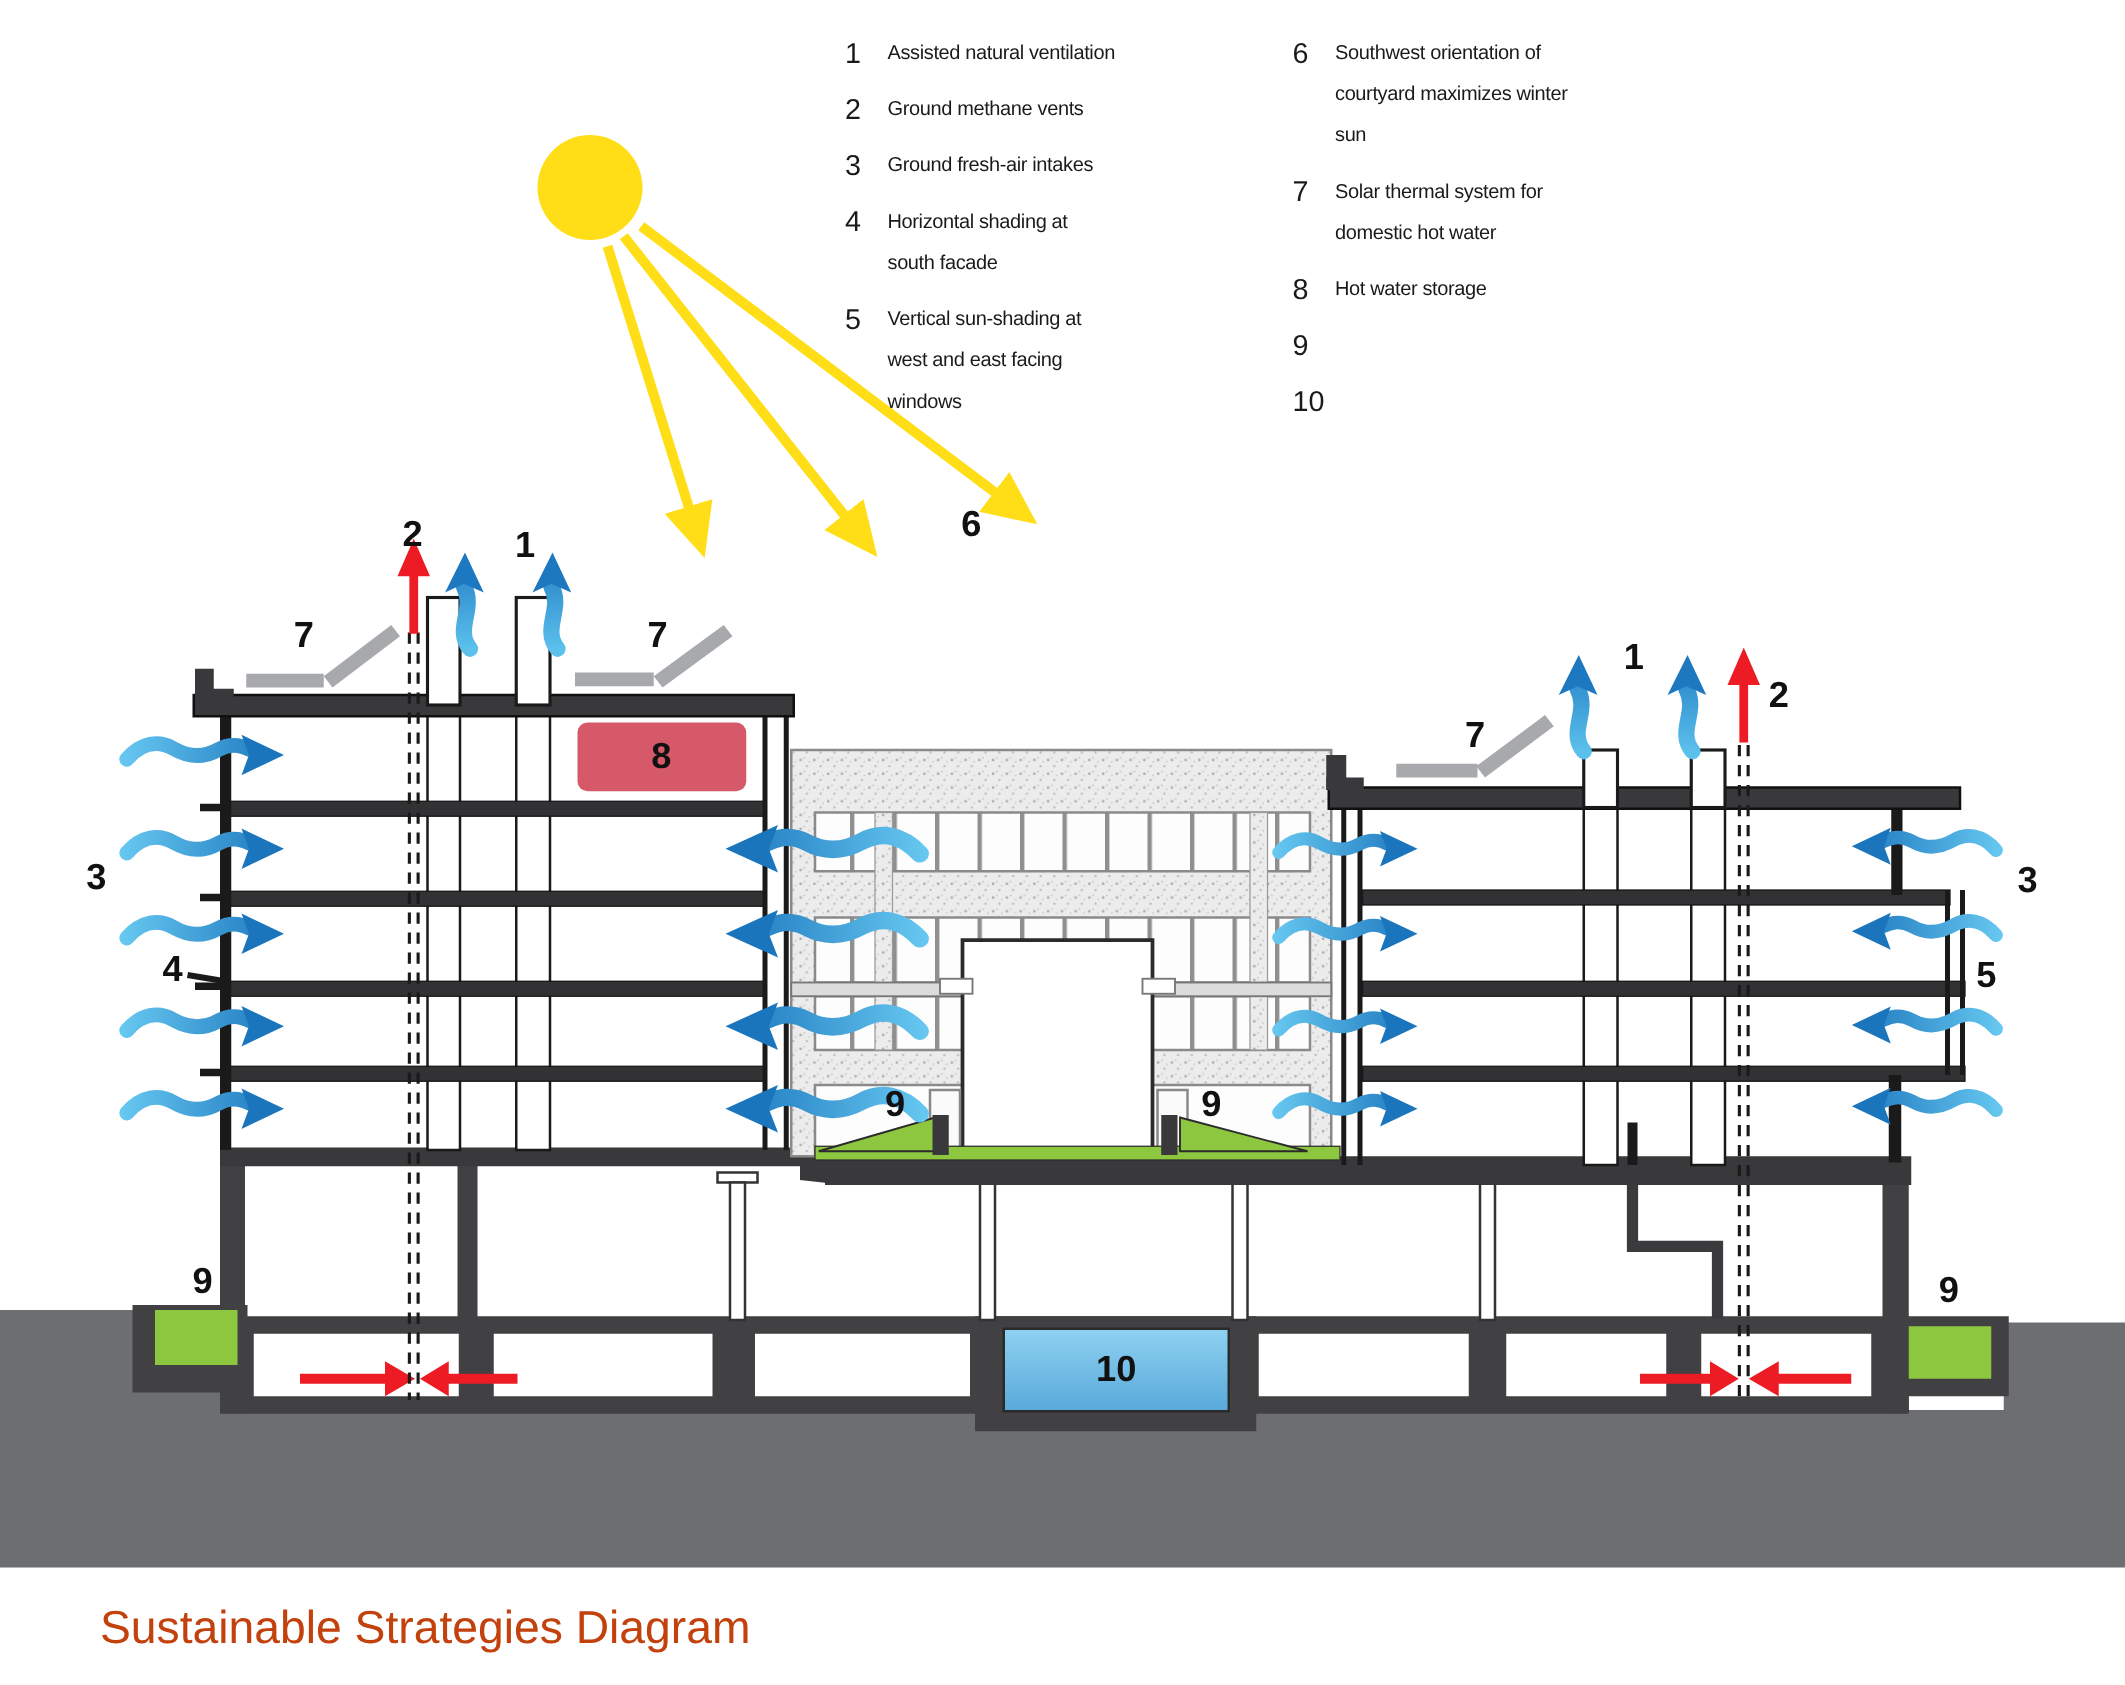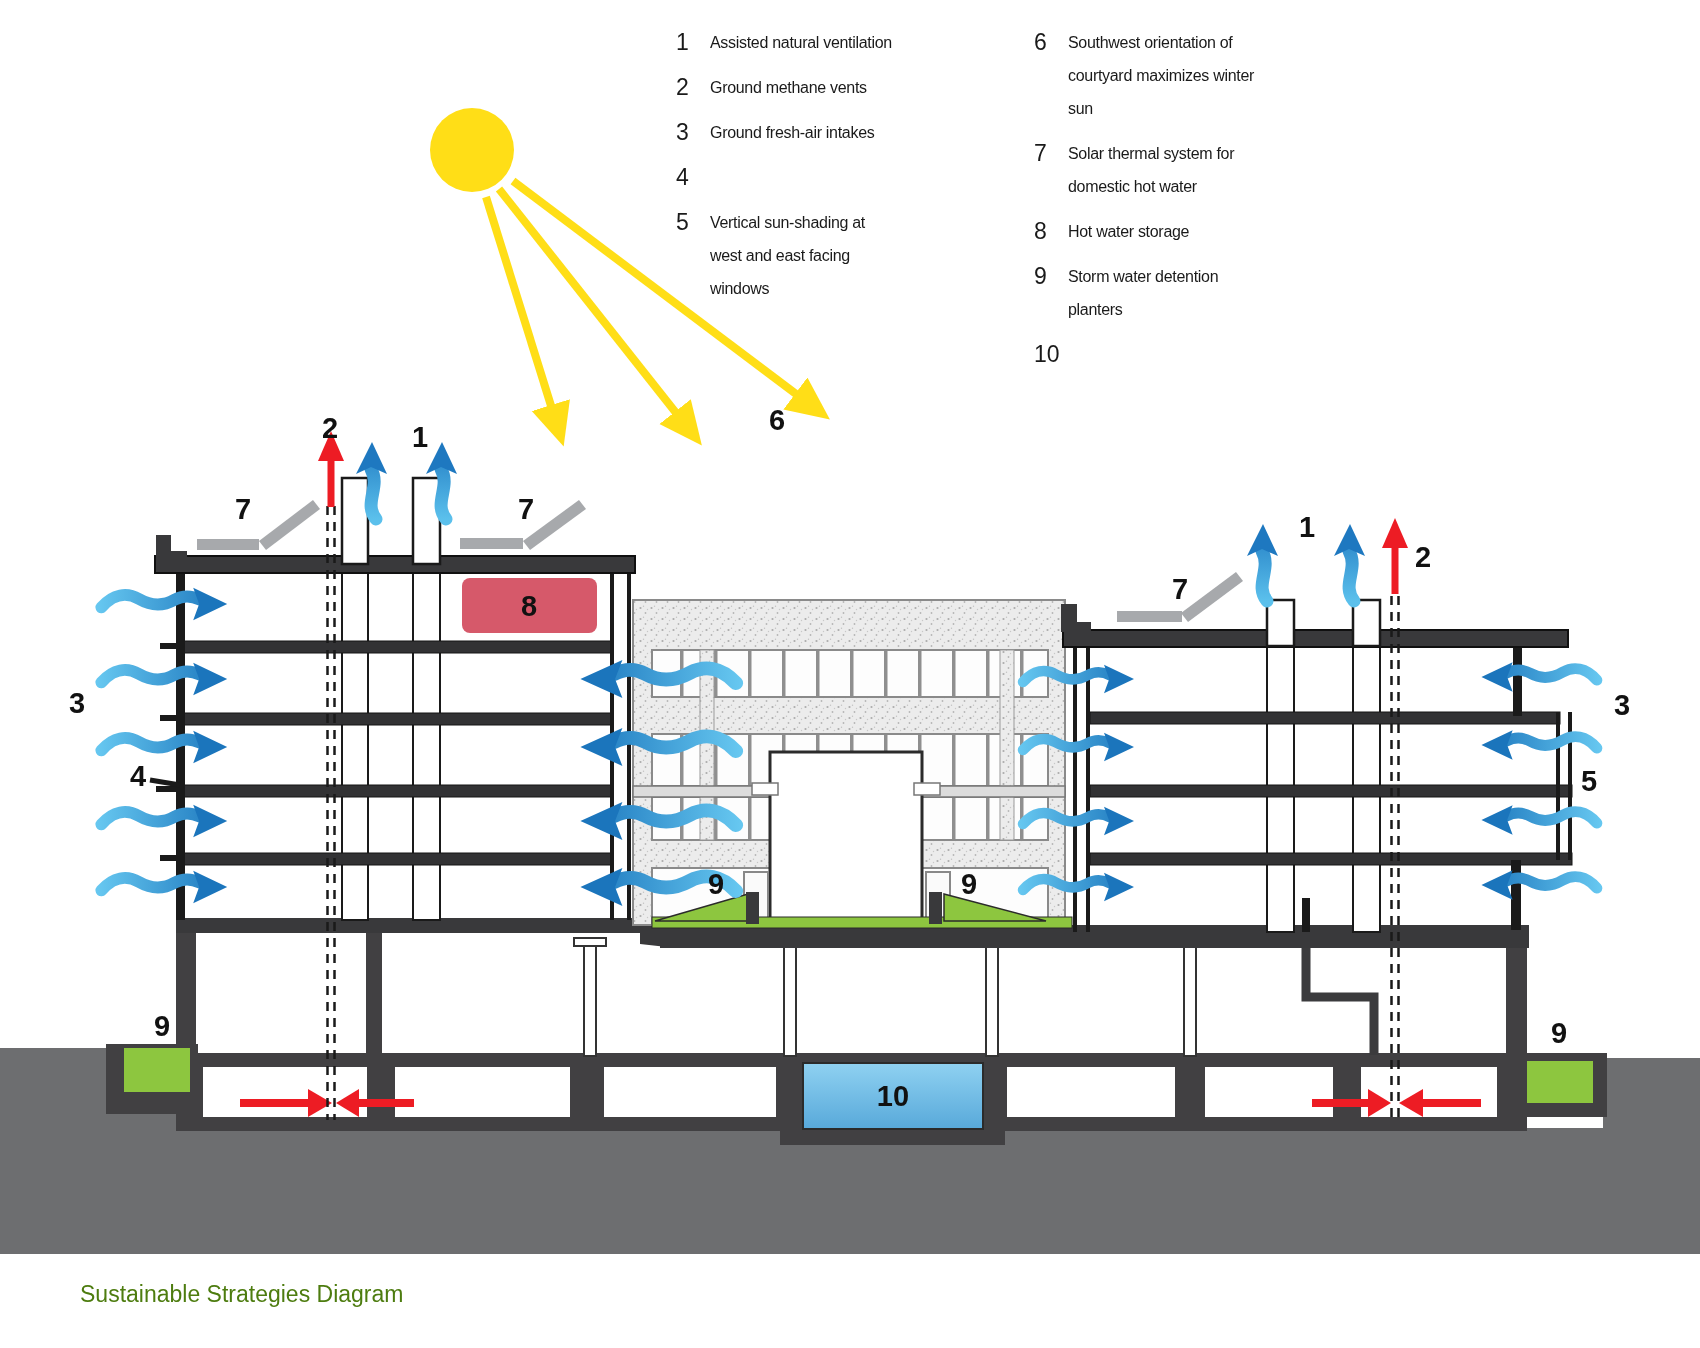--- a/index.html
+++ b/index.html
@@ -9,21 +9,21 @@
   
   .legend{position:absolute;display:flex;flex-direction:column;}
   .legend .li{display:flex;align-items:flex-start;margin-bottom:12px;}
   .legend .num{flex:0 0 34px;font-size:23px;line-height:33px;}
   .legend .txt{font-size:16px;line-height:33px;letter-spacing:-0.3px;white-space:pre-line;}
   .legend-1{left:676px;top:26px;width:362px;}
   .legend-2{left:1034px;top:26px;width:360px;}
   
   .dlab{position:absolute;transform:translate(-50%,-50%);font-size:29px;font-weight:bold;
         color:#111;line-height:1;}
-  .title{position:absolute;left:80px;top:1281px;font-size:23px;color:#4d7c0f;}
+  .title{position:absolute;left:80px;top:1281px;font-size:37px;color:#c2410c;}
   .idtag{position:absolute;left:1496px;top:1301px;font-size:28px;color:#1a1a1a;margin-top:48px;}
 </style>
 </head>
 <body>
 
 <div class="stage">
 
 <svg class="diagram" width="1700" height="1348" viewBox="0 0 1700 1348">
   <defs>
     <linearGradient id="gBH" gradientUnits="userSpaceOnUse" x1="0" y1="0" x2="152" y2="0">
@@ -274,20 +274,22 @@
   <div class="li">
         <span class="num">2</span>
         <span class="txt">Ground methane vents</span>
       </div>
   <div class="li">
         <span class="num">3</span>
         <span class="txt">Ground fresh-air intakes</span>
       </div>
   <div class="li">
         <span class="num">4</span>
+        <span class="txt">Horizontal shading at
+south facade</span>
       </div>
   <div class="li">
         <span class="num">5</span>
         <span class="txt">Vertical sun-shading at
 west and east facing
 windows</span>
       </div>
 </div>
 <div class="legend legend-2">
   <div class="li">
@@ -300,22 +302,20 @@
         <span class="num">7</span>
         <span class="txt">Solar thermal system for
 domestic hot water</span>
       </div>
   <div class="li">
         <span class="num">8</span>
         <span class="txt">Hot water storage</span>
       </div>
   <div class="li">
         <span class="num">9</span>
-        <span class="txt">Storm water detention
-planters</span>
       </div>
   <div class="li">
         <span class="num">10</span>
       </div>
 </div>
 
 <span class="dlab" style="left:330px;top:428px;">2</span>
 <span class="dlab" style="left:420px;top:437px;">1</span>
 <span class="dlab" style="left:243px;top:509px;">7</span>
 <span class="dlab" style="left:526px;top:509px;">7</span>

